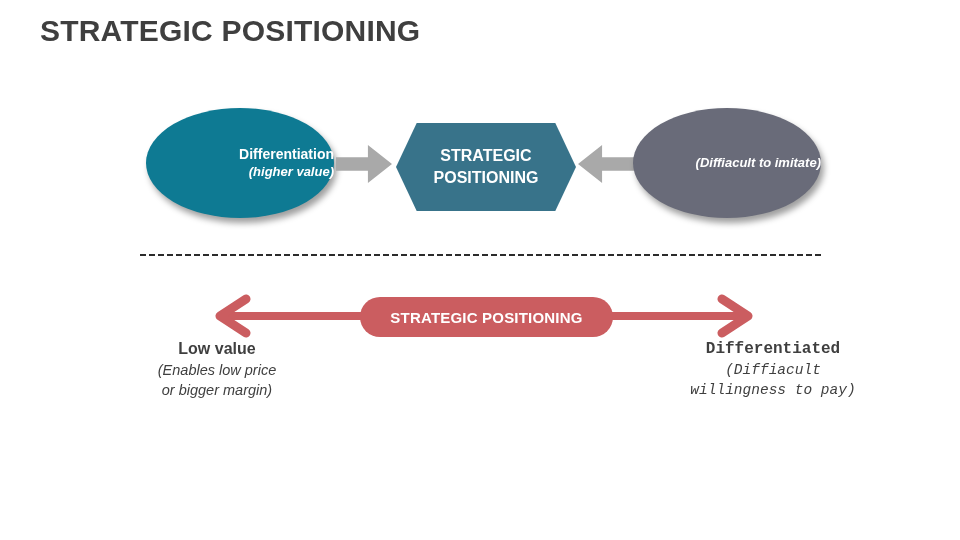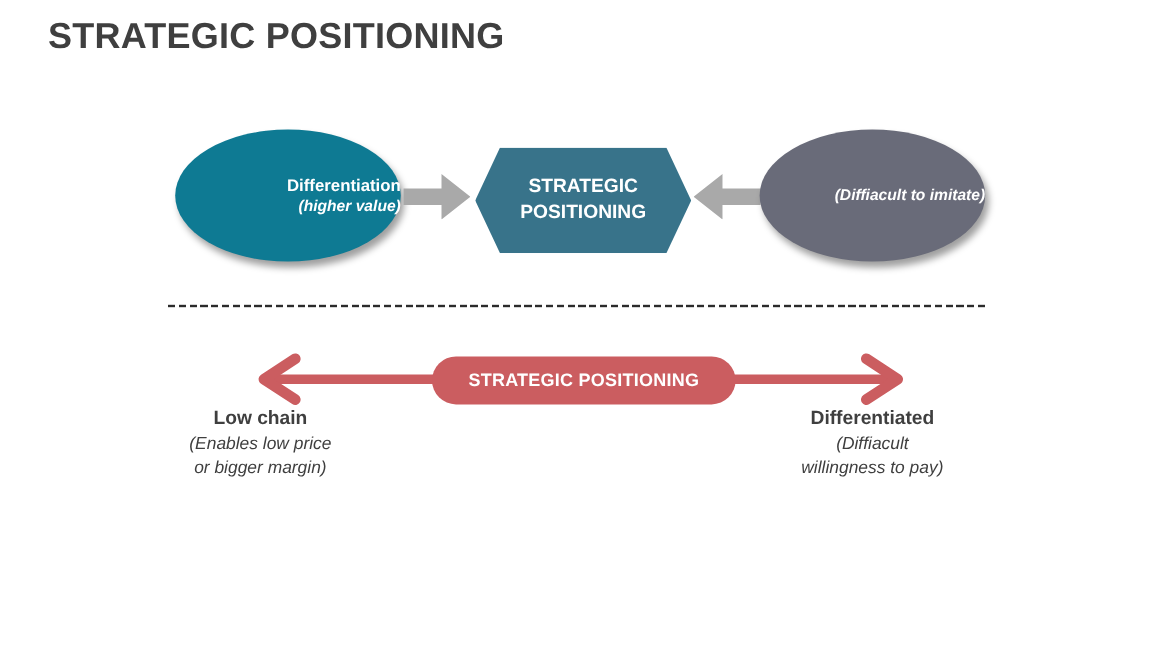--- a/index.html
+++ b/index.html
@@ -53,21 +53,21 @@
     position:absolute;left:360px;top:297px;width:253px;height:40px;
     background:var(--red-arrow,#cb5d60);border-radius:20px;
     display:flex;align-items:center;justify-content:center;
     color:#fff;font-weight:700;font-size:15px;letter-spacing:0.2px;
   }
   .axis-label{
     position:absolute;top:340px;width:170px;text-align:center;
     color:var(--body-text,#3f3f3f);
   }
   .axis-label.left{left:132px;}
-  .axis-label.right{left:642px;}
+  .axis-label.right{left:688px;font-family:Liberation Mono, monospace;}
   .axis-label .t1{font-size:16px;font-weight:700;margin-bottom:2px;}
   .axis-label .t2{font-size:14.5px;font-style:italic;line-height:1.4;}
 </style>
 </head>
 <body>
 
 <div class="slide">
 
   <div class="page-title">STRATEGIC POSITIONING</div>
 
@@ -95,21 +95,21 @@
     <line x1="16" y1="22" x2="536" y2="22" stroke="currentColor" stroke-width="8"></line>
     <path d="M38,5 L12,22 L38,39" fill="none" stroke="currentColor" stroke-width="9" stroke-linecap="round" stroke-linejoin="round"></path>
     <path d="M514,5 L540,22 L514,39" fill="none" stroke="currentColor" stroke-width="9" stroke-linecap="round" stroke-linejoin="round"></path>
   </svg>
 
   <div class="pill">
     <span>STRATEGIC POSITIONING</span>
   </div>
 
   <div class="axis-label left">
-    <div class="t1">Low chain</div>
+    <div class="t1">Low value</div>
     <div class="t2">
       <div>(Enables low price</div>
       <div>or bigger margin)</div>
     </div>
   </div>
 
   <div class="axis-label right">
     <div class="t1">Differentiated</div>
     <div class="t2">
       <div>(Diffiacult</div>

